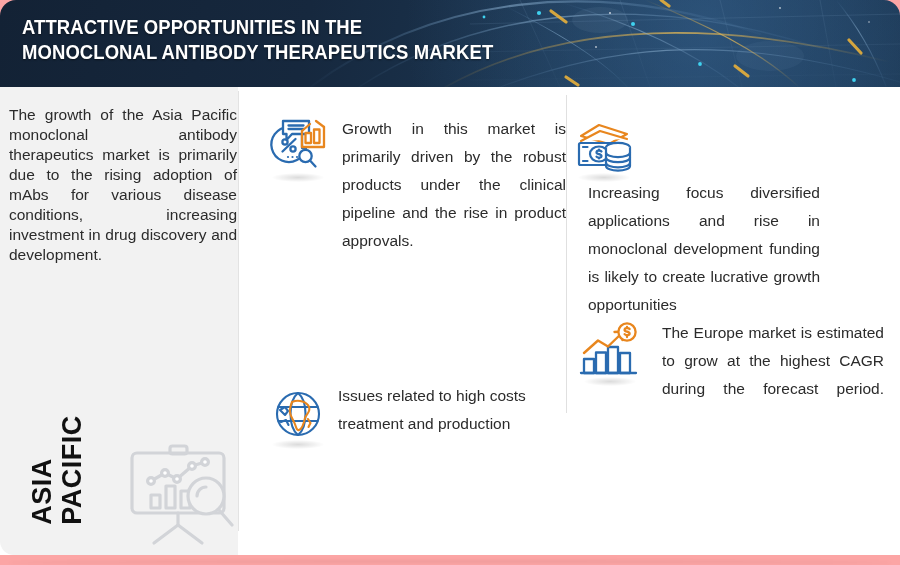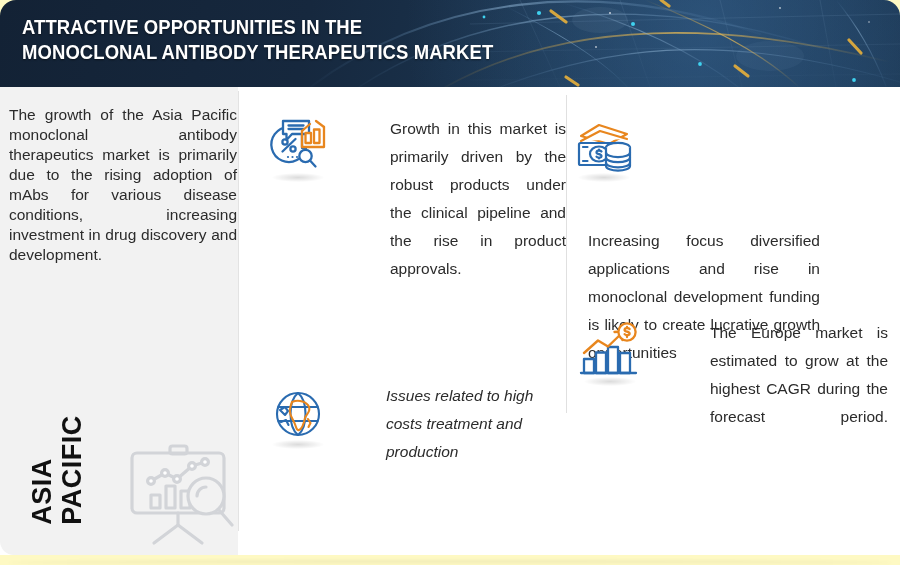--- a/index.html
+++ b/index.html
@@ -6,21 +6,21 @@
   html, body {
     width: 900px; height: 565px;
     background: #ffffff;
     font-family: "Liberation Sans", sans-serif;
     overflow: hidden;
   }
 
   .page {
     position: relative;
     width: 900px; height: 565px;
-    background: #fef9c3;
+    background: #fca5a5;
     overflow: hidden;
     padding-left: 30px;
   }
 
   
   .header {
     position: absolute;
     left: 0; top: 0;
     width: 900px; height: 87px;
     background:
@@ -117,21 +117,21 @@
     transform-origin: center center;
   }
 
   .region-icon {
     position: absolute;
     left: 120px; top: 352px;
     width: 120px; height: 108px;
   }
 
   
-  .card { position: absolute; display: flex; align-items: flex-start; gap: 48px; }
+  .card { position: absolute; display: flex; align-items: flex-start; }
   .card-icon {
     position: relative;
     flex: 0 0 auto;
     width: 64px; height: 64px;
   }
   .icon-shadow {
     position: absolute;
     left: 6px; bottom: -3px;
     width: 52px; height: 9px;
     background: radial-gradient(ellipse at center, rgba(0,0,0,0.14) 0%, rgba(0,0,0,0) 72%);
@@ -144,21 +144,21 @@
     text-align: justify;
     text-justify: inter-word;
   }
   .card-text::after { content: ""; display: inline-block; width: 100%; }
 
   
   #card-growth       { left: 266px; top: 28px;  width: 300px; }
   #card-growth .card-text { width: 224px; margin-left: 12px; }
 
   #card-issues       { left: 266px; top: 295px; width: 300px; }
-  #card-issues .card-text { width: 230px; margin-left: 8px; text-align: left; font-style: italic; }
+  #card-issues .card-text { width: 230px; margin-left: 8px; text-align: left; }
   #card-issues .card-text::after { display: none; }
 
   #card-funding      { left: 572px; top: 28px;  width: 310px; flex-direction: column; }
   #card-funding .card-text { width: 232px; margin-left: 16px; }
 
   #card-europe       { left: 578px; top: 232px; width: 310px; }
   #card-europe .card-text { width: 222px; margin-left: 20px; }
 </style>
 </head>
 <body>

